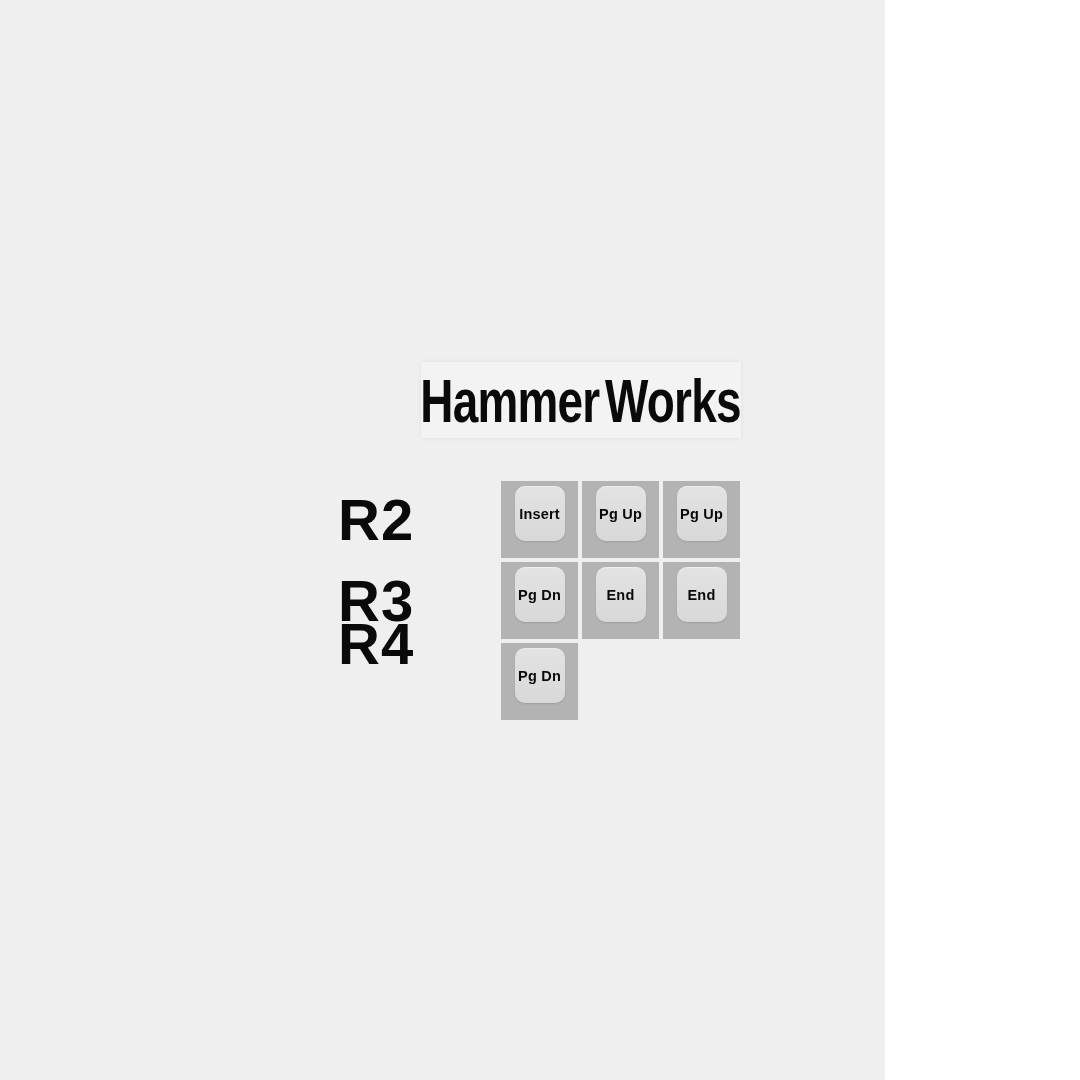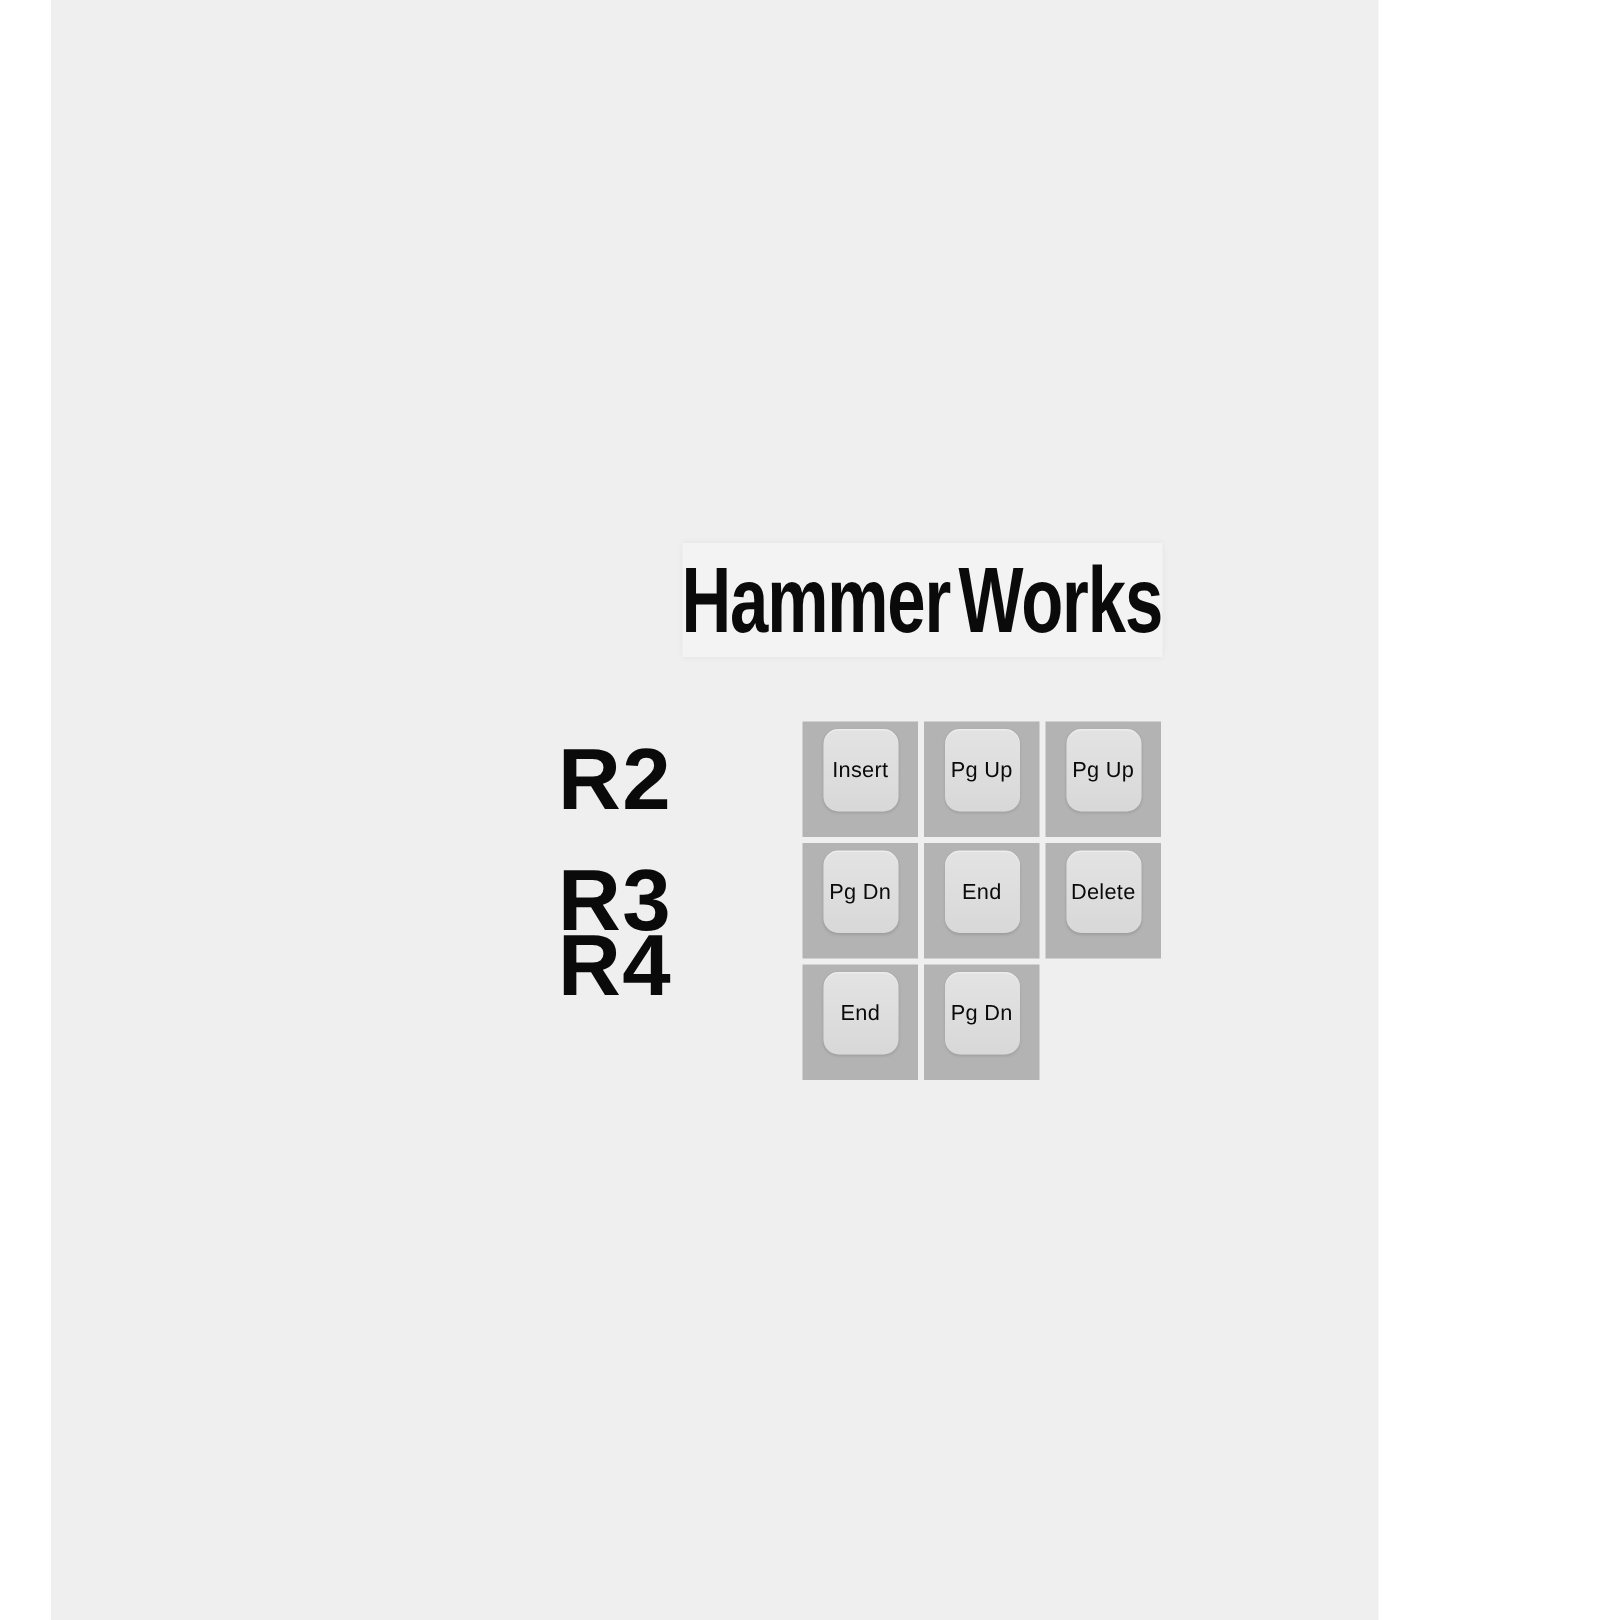--- a/index.html
+++ b/index.html
@@ -6,21 +6,20 @@
     margin: 0;
     padding: 0;
   }
   .canvas {
     position: relative;
     width: 885px;
     height: 1080px;
     background: var(--page-bg, #efefef);
     overflow: hidden;
     font-family: "Liberation Sans", sans-serif;
-    margin-left: 34px;
   }
 
   
   .banner {
     position: absolute;
     left: 421px;
     top: 362px;
     width: 320px;
     height: 76px;
     background: var(--banner-bg, #f3f3f3);
@@ -82,21 +81,21 @@
     height: 55px;
     border-radius: 10px;
     background: linear-gradient(180deg, var(--key-top-light, #e3e3e3), var(--key-top-dark, #d8d8d8));
     box-shadow: 0 1px 2px rgba(0,0,0,0.12), inset 0 1px 0 rgba(255,255,255,0.35);
     display: flex;
     align-items: center;
     justify-content: center;
   }
   .legend {
     font-size: 14.5px;
-    font-weight: normal;
+    font-weight: bold;
     color: var(--text, #0a0a0a);
     white-space: nowrap;
     letter-spacing: 0.2px;
   }
 </style>
 </head>
 <body>
 
 <div class="canvas">
 
@@ -132,25 +131,20 @@
       </div>
     </div>
     <div class="key">
       <div class="keytop">
         <span class="legend">End</span>
       </div>
     </div>
 
     <div class="key">
       <div class="keytop">
-        <span class="legend">Delete</span>
-      </div>
-    </div>
-    <div class="key">
-      <div class="keytop">
         <span class="legend">End</span>
       </div>
     </div>
     <div class="key">
       <div class="keytop">
         <span class="legend">Pg Dn</span>
       </div>
     </div>
 
   </div>

